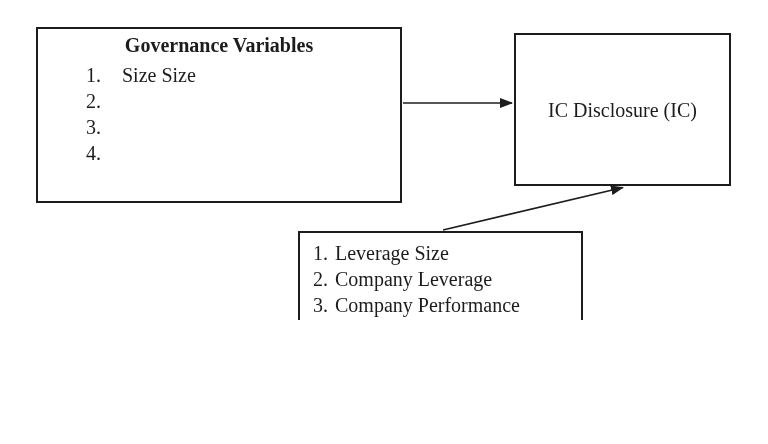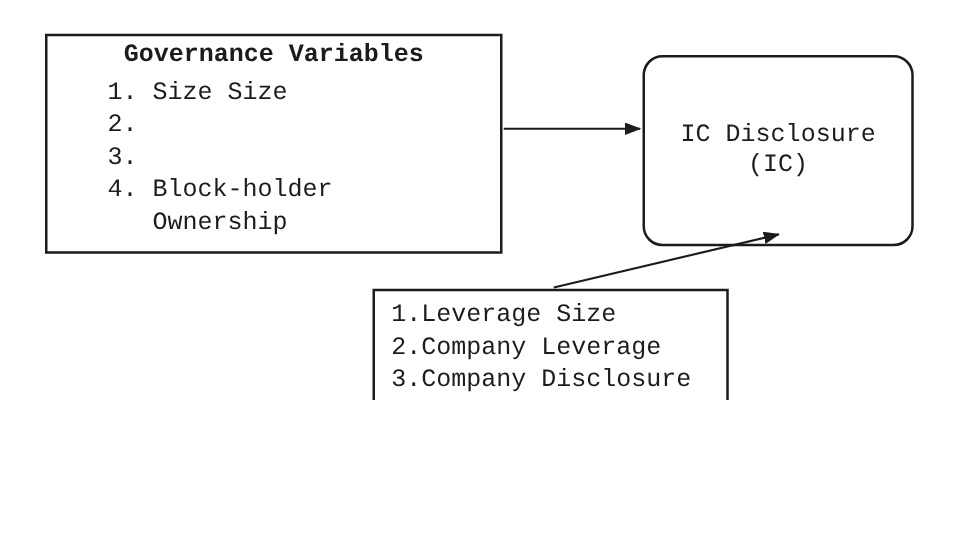--- a/index.html
+++ b/index.html
@@ -3,41 +3,40 @@
 <meta charset="utf-8">
 <style>
   :root { --ink: #1c1c1c; }
   * { margin: 0; padding: 0; box-sizing: border-box; }
   html, body { background: #ffffff; }
   .canvas {
     position: relative;
     width: 768px;
     height: 320px;
     background: #ffffff;
-    font-family: Liberation Mono, monospace;
+    font-family: Liberation Serif, serif;
     color: var(--ink);
     overflow: hidden;
   }
   .node {
     position: absolute;
     border: 2px solid var(--ink);
     background: #ffffff;
   }
   .box-governance {
     left: 36px; top: 27px;
     width: 366px; height: 176px;
     padding-top: 3px;
   }
   .box-ic {
-    left: 514px; top: 44px;
+    left: 514px; top: 33px;
     width: 217px; height: 153px;
     display: flex;
     align-items: center;
-    justify-content: flex-start;
-    border-radius: 16px;
+    justify-content: center;
   }
   .box-control {
     left: 298px; top: 231px;
     width: 285px; height: 112px;
     padding: 7px 6px 0 13px;
     overflow: hidden;
   }
   .box-title {
     font-weight: bold;
     font-size: 20px;
@@ -92,40 +91,39 @@
       <span class="list-label">Size Size</span>
     </div>
     <div class="list-row">
       <span class="list-num">2.</span>
     </div>
     <div class="list-row">
       <span class="list-num">3.</span>
     </div>
     <div class="list-row">
       <span class="list-num">4.</span>
-      <span class="list-label">Block-holder Ownership</span>
     </div>
   </div>
 
   <div class="node box-ic">
     <div class="ic-label">IC Disclosure (IC)</div>
   </div>
 
   <div class="node box-control">
     <div class="list-row">
       <span class="list-num">1.</span>
       <span class="list-label">Leverage Size</span>
     </div>
     <div class="list-row">
       <span class="list-num">2.</span>
       <span class="list-label">Company Leverage</span>
     </div>
     <div class="list-row">
       <span class="list-num">3.</span>
-      <span class="list-label">Company Disclosure</span>
+      <span class="list-label">Company Performance</span>
     </div>
   </div>
 
   <svg class="connector-layer" viewBox="0 0 768 444" xmlns="http://www.w3.org/2000/svg">
     <defs>
       <marker id="arrowhead" markerUnits="userSpaceOnUse" markerWidth="14" markerHeight="10" refX="12" refY="5" orient="auto">
         <path d="M0,0 L13,5 L0,10 Z" fill="currentColor"></path>
       </marker>
     </defs>
     <line x1="403" y1="103" x2="512" y2="103" stroke="currentColor" stroke-width="1.7" marker-end="url(#arrowhead)"></line>

